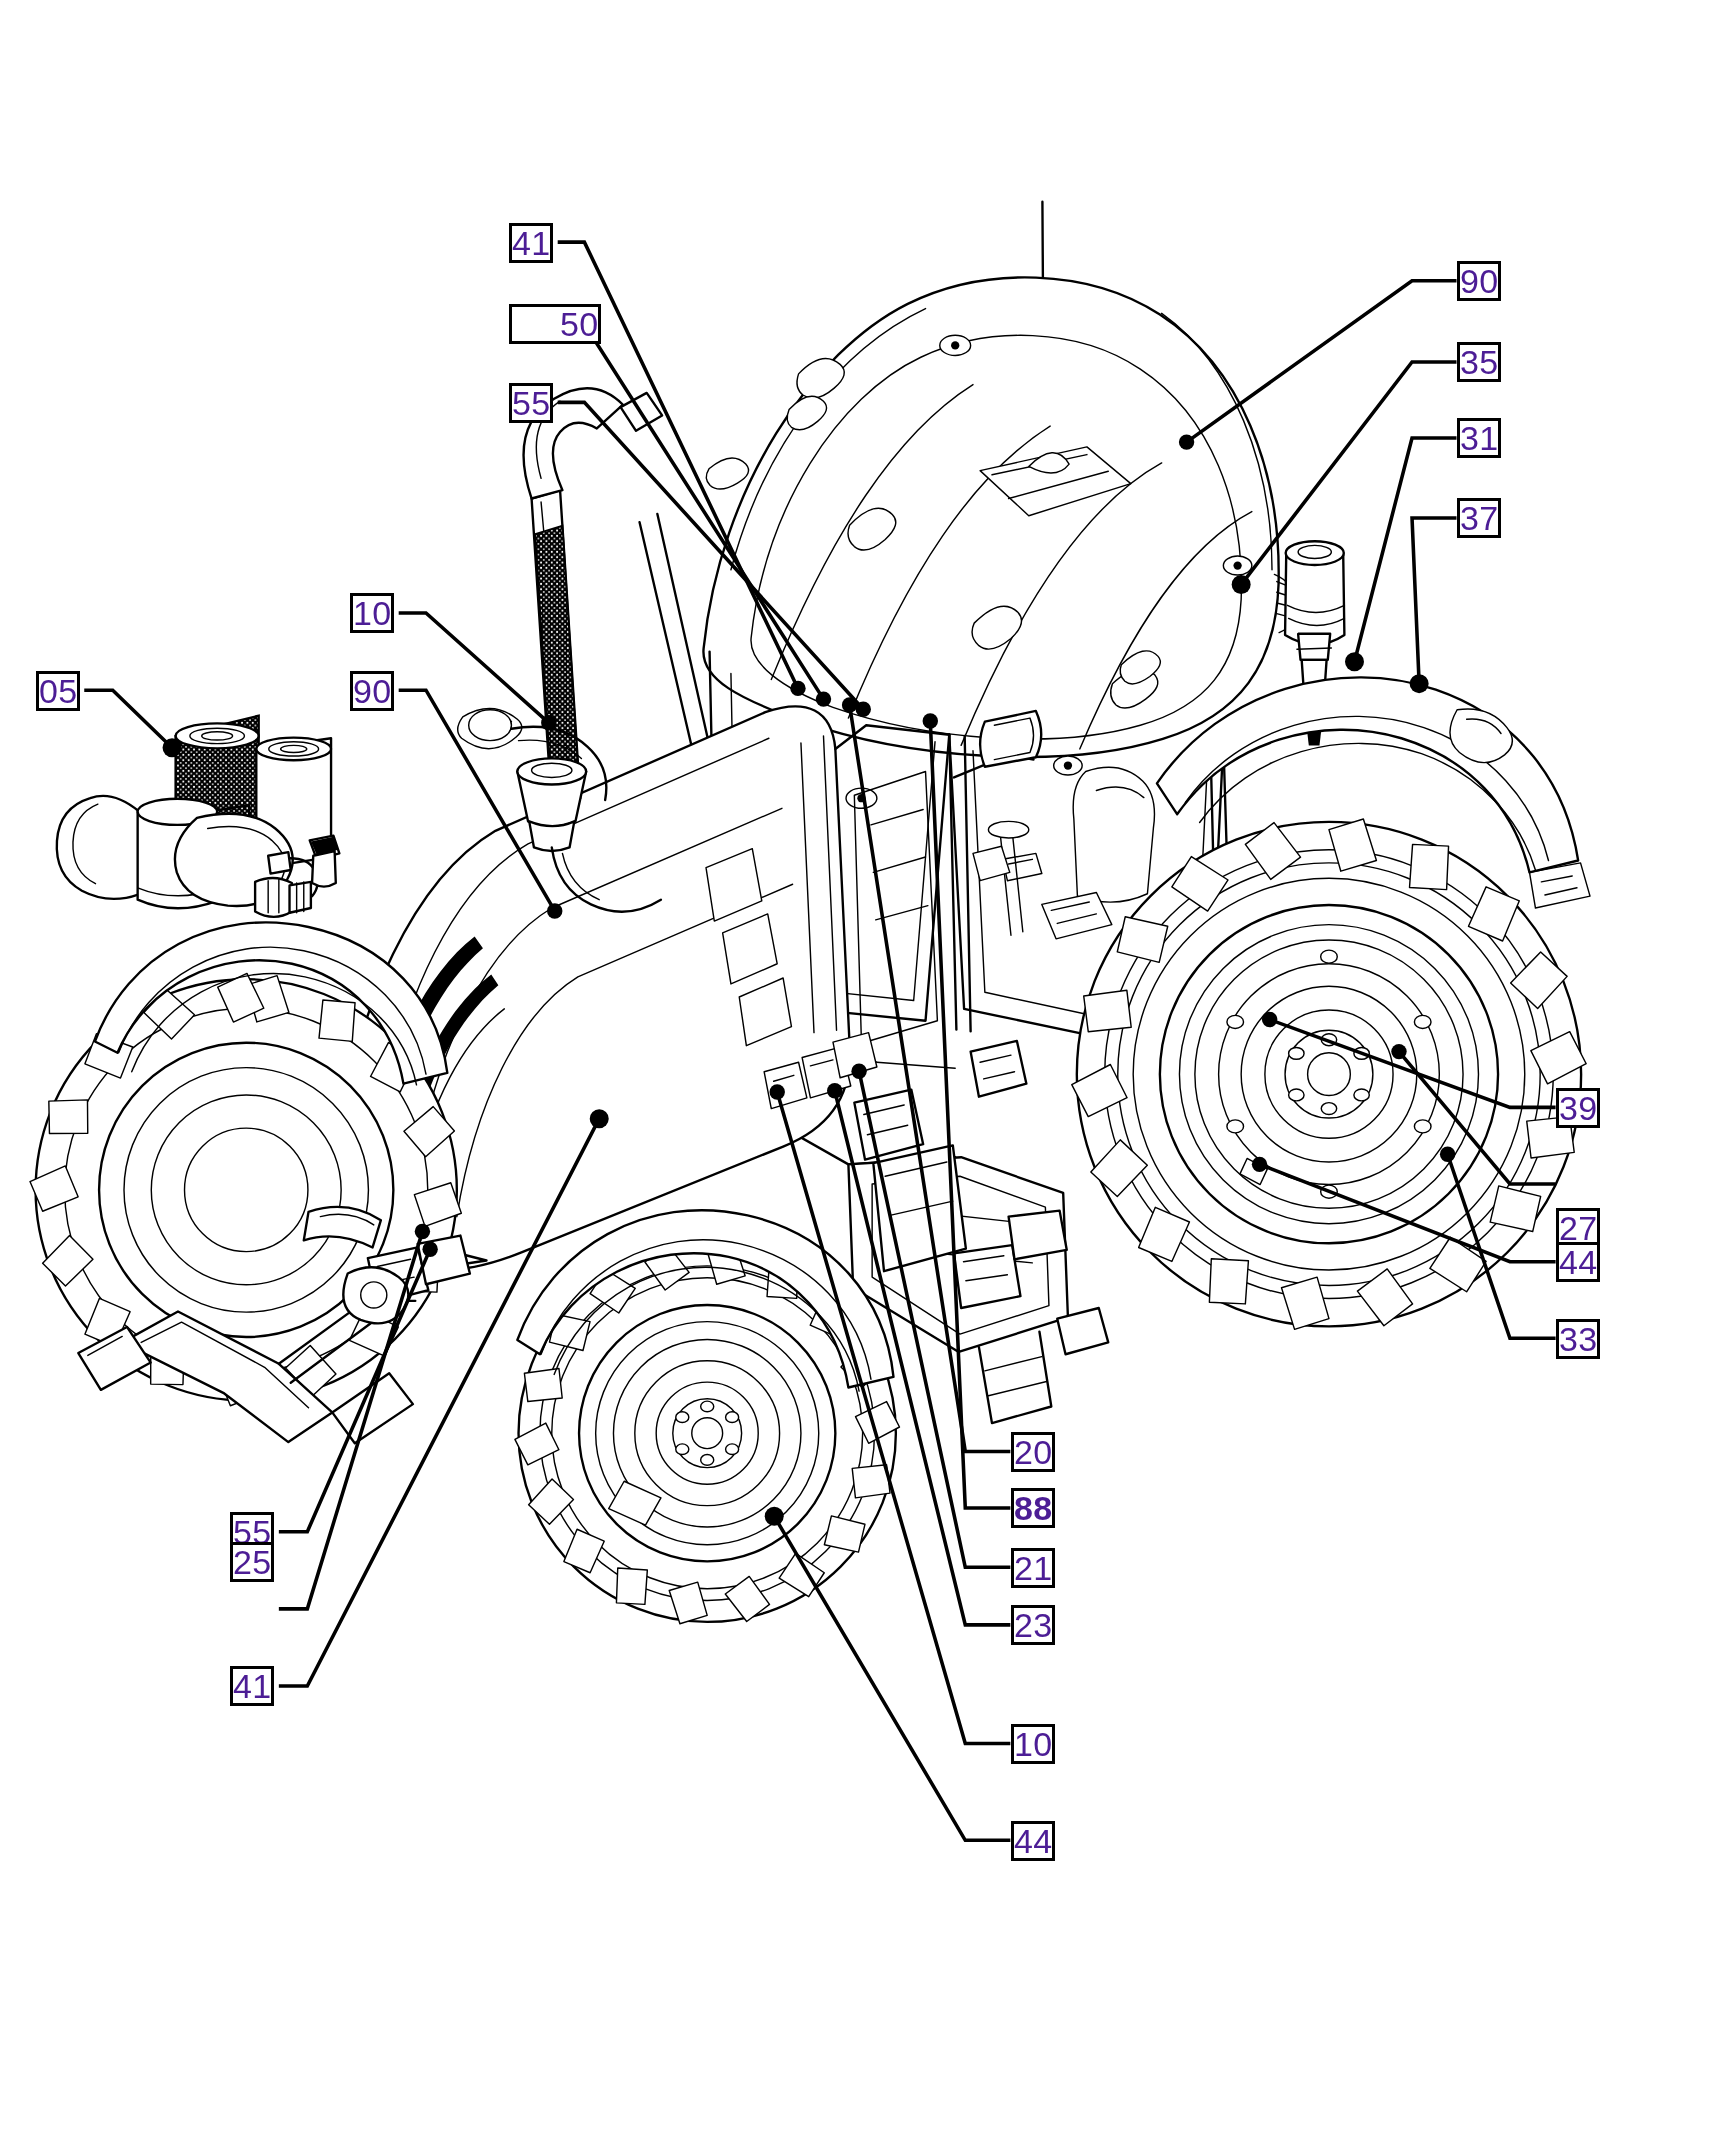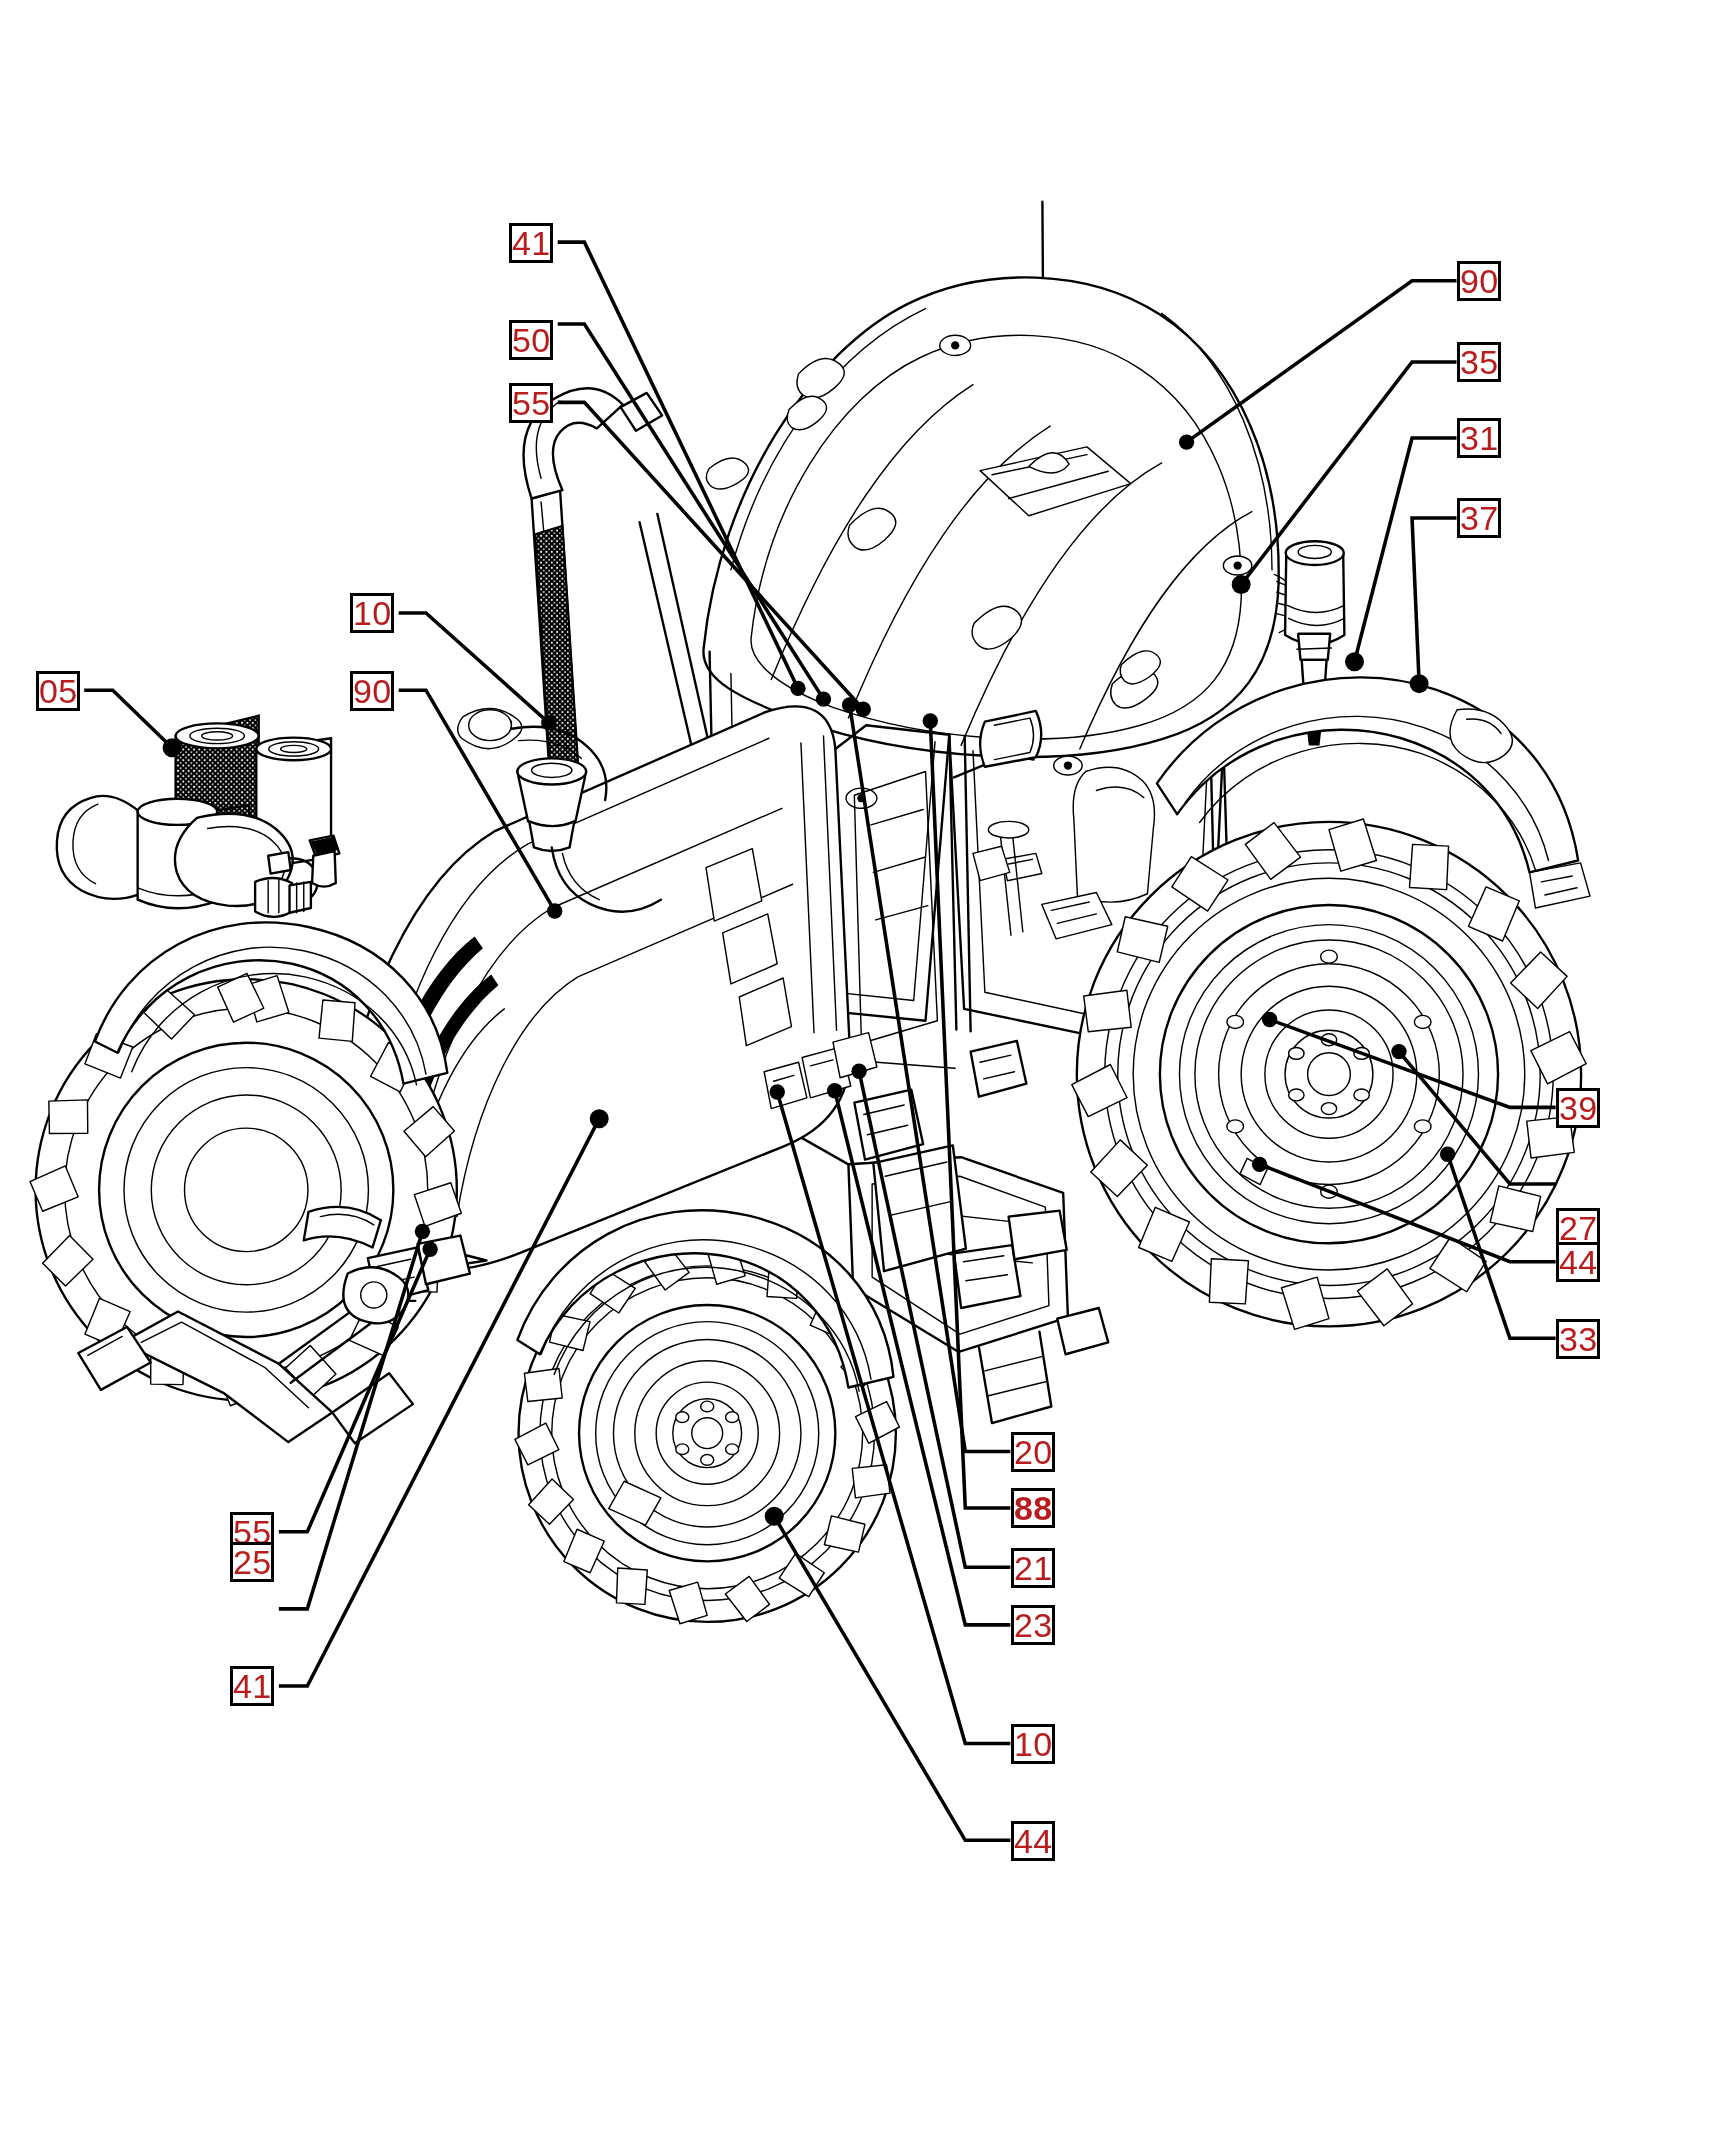--- a/index.html
+++ b/index.html
@@ -28,21 +28,21 @@
     position: absolute;
     box-sizing: border-box;
     background: #ffffff;
     border: 3px solid #000000;
     display: flex;
     align-items: center;
     justify-content: center;
     font-family: "Liberation Sans", sans-serif;
     font-size: 34px;
     line-height: 1;
-    color: #b91c1c;
+    color: #4c1d95;
     letter-spacing: 0.3px;
     user-select: none;
   }
 </style>
 </head>
 <body>
 
 <div id="sheet">
 
   <svg id="artboard" viewBox="0 0 2921 3606" preserveAspectRatio="none">
@@ -661,21 +661,21 @@
       <path class="lead" d="M470 2581 L518 2581 L725 2105"></path>
       <circle cx="725" cy="2105" r="13" class="blk"></circle>
       <path class="lead" d="M470 2711 L518 2711 L712 2075"></path>
       <circle cx="712" cy="2075" r="13" class="blk"></circle>
       <path class="lead" d="M470 2841 L518 2841 L1010 1885"></path>
       <circle cx="1010" cy="1885" r="16" class="blk"></circle>
     </g>
   </svg>
 
   <div class="callout" style="left:509px;  top:223px;">41</div>
-  <div class="callout" style="left:509px;  top:320px;">50</div>
+  <div class="callout" style="left:509px;  top:304px;padding-left:48px;">50</div>
   <div class="callout" style="left:509px;  top:383px;">55</div>
 
   <div class="callout" style="left:350px;  top:593px;">10</div>
   <div class="callout" style="left:350px;  top:671px;">90</div>
 
   <div class="callout" style="left:36px;   top:671px;text-align:center;">05</div>
 
   <div class="callout" style="left:1457px; top:261px;">90</div>
   <div class="callout" style="left:1457px; top:342px;">35</div>
   <div class="callout" style="left:1457px; top:418px;">31</div>

